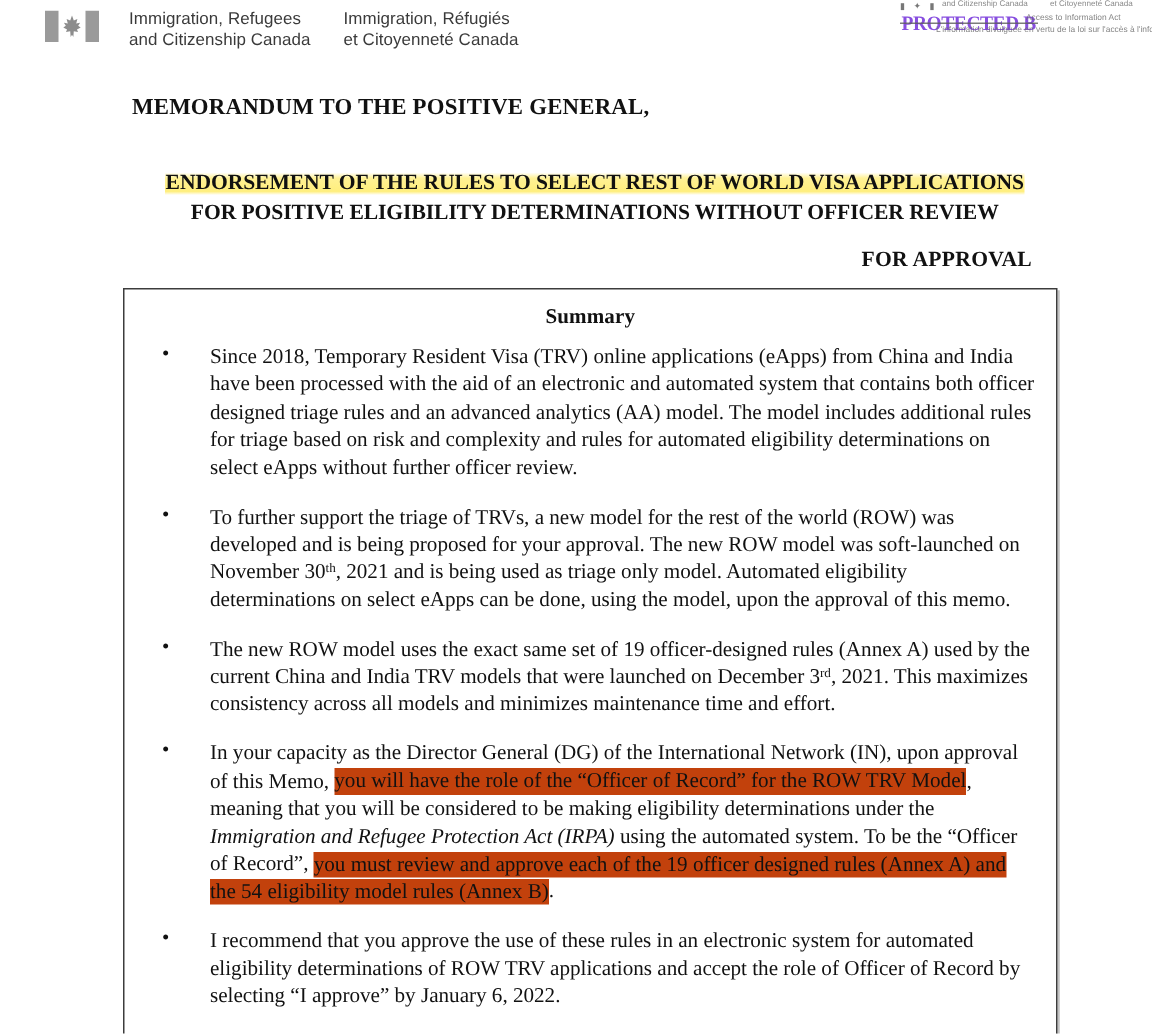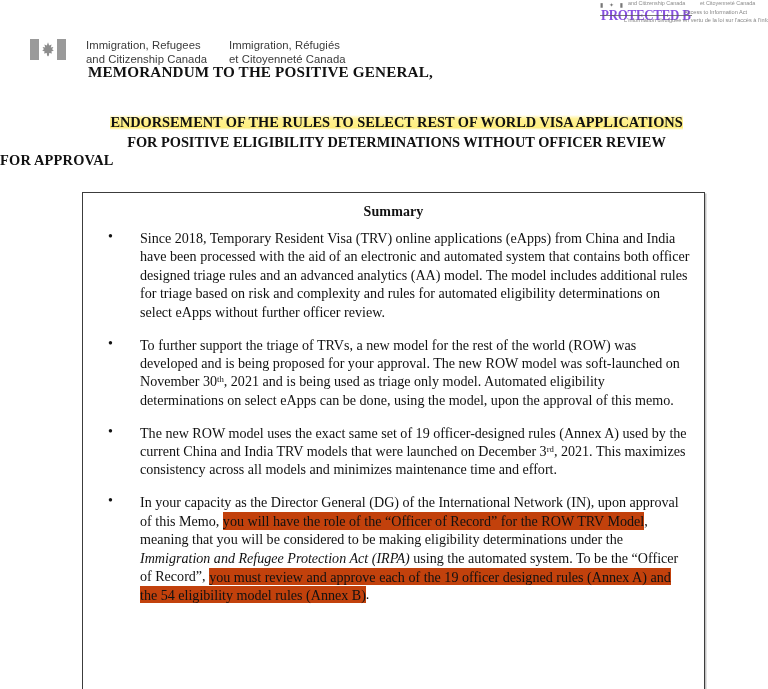--- a/index.html
+++ b/index.html
@@ -16,21 +16,20 @@
     color: #111111;
     -webkit-font-smoothing: antialiased;
   }
 
   
   .masthead {
     position: absolute;
     left: 0; top: 0;
     width: 768px;
     height: 46px;
-    margin-top: 32px;
   }
   .flag {
     position: absolute;
     left: 30px; top: 7px;
     width: 36px; height: 21px;
     display: block;
   }
   .wordmark {
     position: absolute;
     font-family: "Liberation Sans", "DejaVu Sans", sans-serif;
@@ -113,23 +112,23 @@
     text-align: center;
     letter-spacing: -0.05px;
   }
   .endorse-title .hl-line {
     background: linear-gradient(to bottom, rgba(255,236,90,0) 6%, rgba(255,230,60,0.55) 30%, rgba(255,228,46,0.62) 85%, rgba(255,228,46,0) 100%);
     box-decoration-break: clone;
     -webkit-box-decoration-break: clone;
   }
   .for-approval {
     position: absolute;
-    left: 0; top: 152px;
+    left: 0; top: 165px;
     width: 688px;
-    text-align: left;
+    text-align: right;
     font-size: 14.4px;
     font-weight: bold;
     letter-spacing: 0.2px;
   }
 
   
   .summary-box {
     position: absolute;
     left: 82px; top: 192px;
     width: 623px;
@@ -240,15 +239,18 @@
     </li>
 
     <li>
       <span>The new ROW model uses the exact same set of 19 officer-designed rules (Annex A) used by the current China and India TRV models that were launched on December 3</span><sup>rd</sup><span>, 2021. This maximizes consistency across all models and minimizes maintenance time and effort.</span>
     </li>
 
     <li>
       <span>In your capacity as the Director General (DG) of the International Network (IN), upon approval of this Memo, </span><span class="hl">you will have the role of the “Officer of Record” for the ROW TRV Model</span><span>, meaning that you will be considered to be making eligibility determinations under the </span><span class="ital">Immigration and Refugee Protection Act (IRPA)</span><span> using the automated system. To be the “Officer of Record”, </span><span class="hl">you must review and approve each of the 19 officer designed rules (Annex A) and the 54 eligibility model rules (Annex B)</span><span>.</span>
     </li>
 
+    <li>
+      <span>I recommend that you approve the use of these rules in an electronic system for automated eligibility determinations of ROW TRV applications and accept the role of  Officer of Record by selecting “I approve” by January 6, 2022.</span>
+    </li>
 
   </ul>
 </div>
 
 </body></html>

